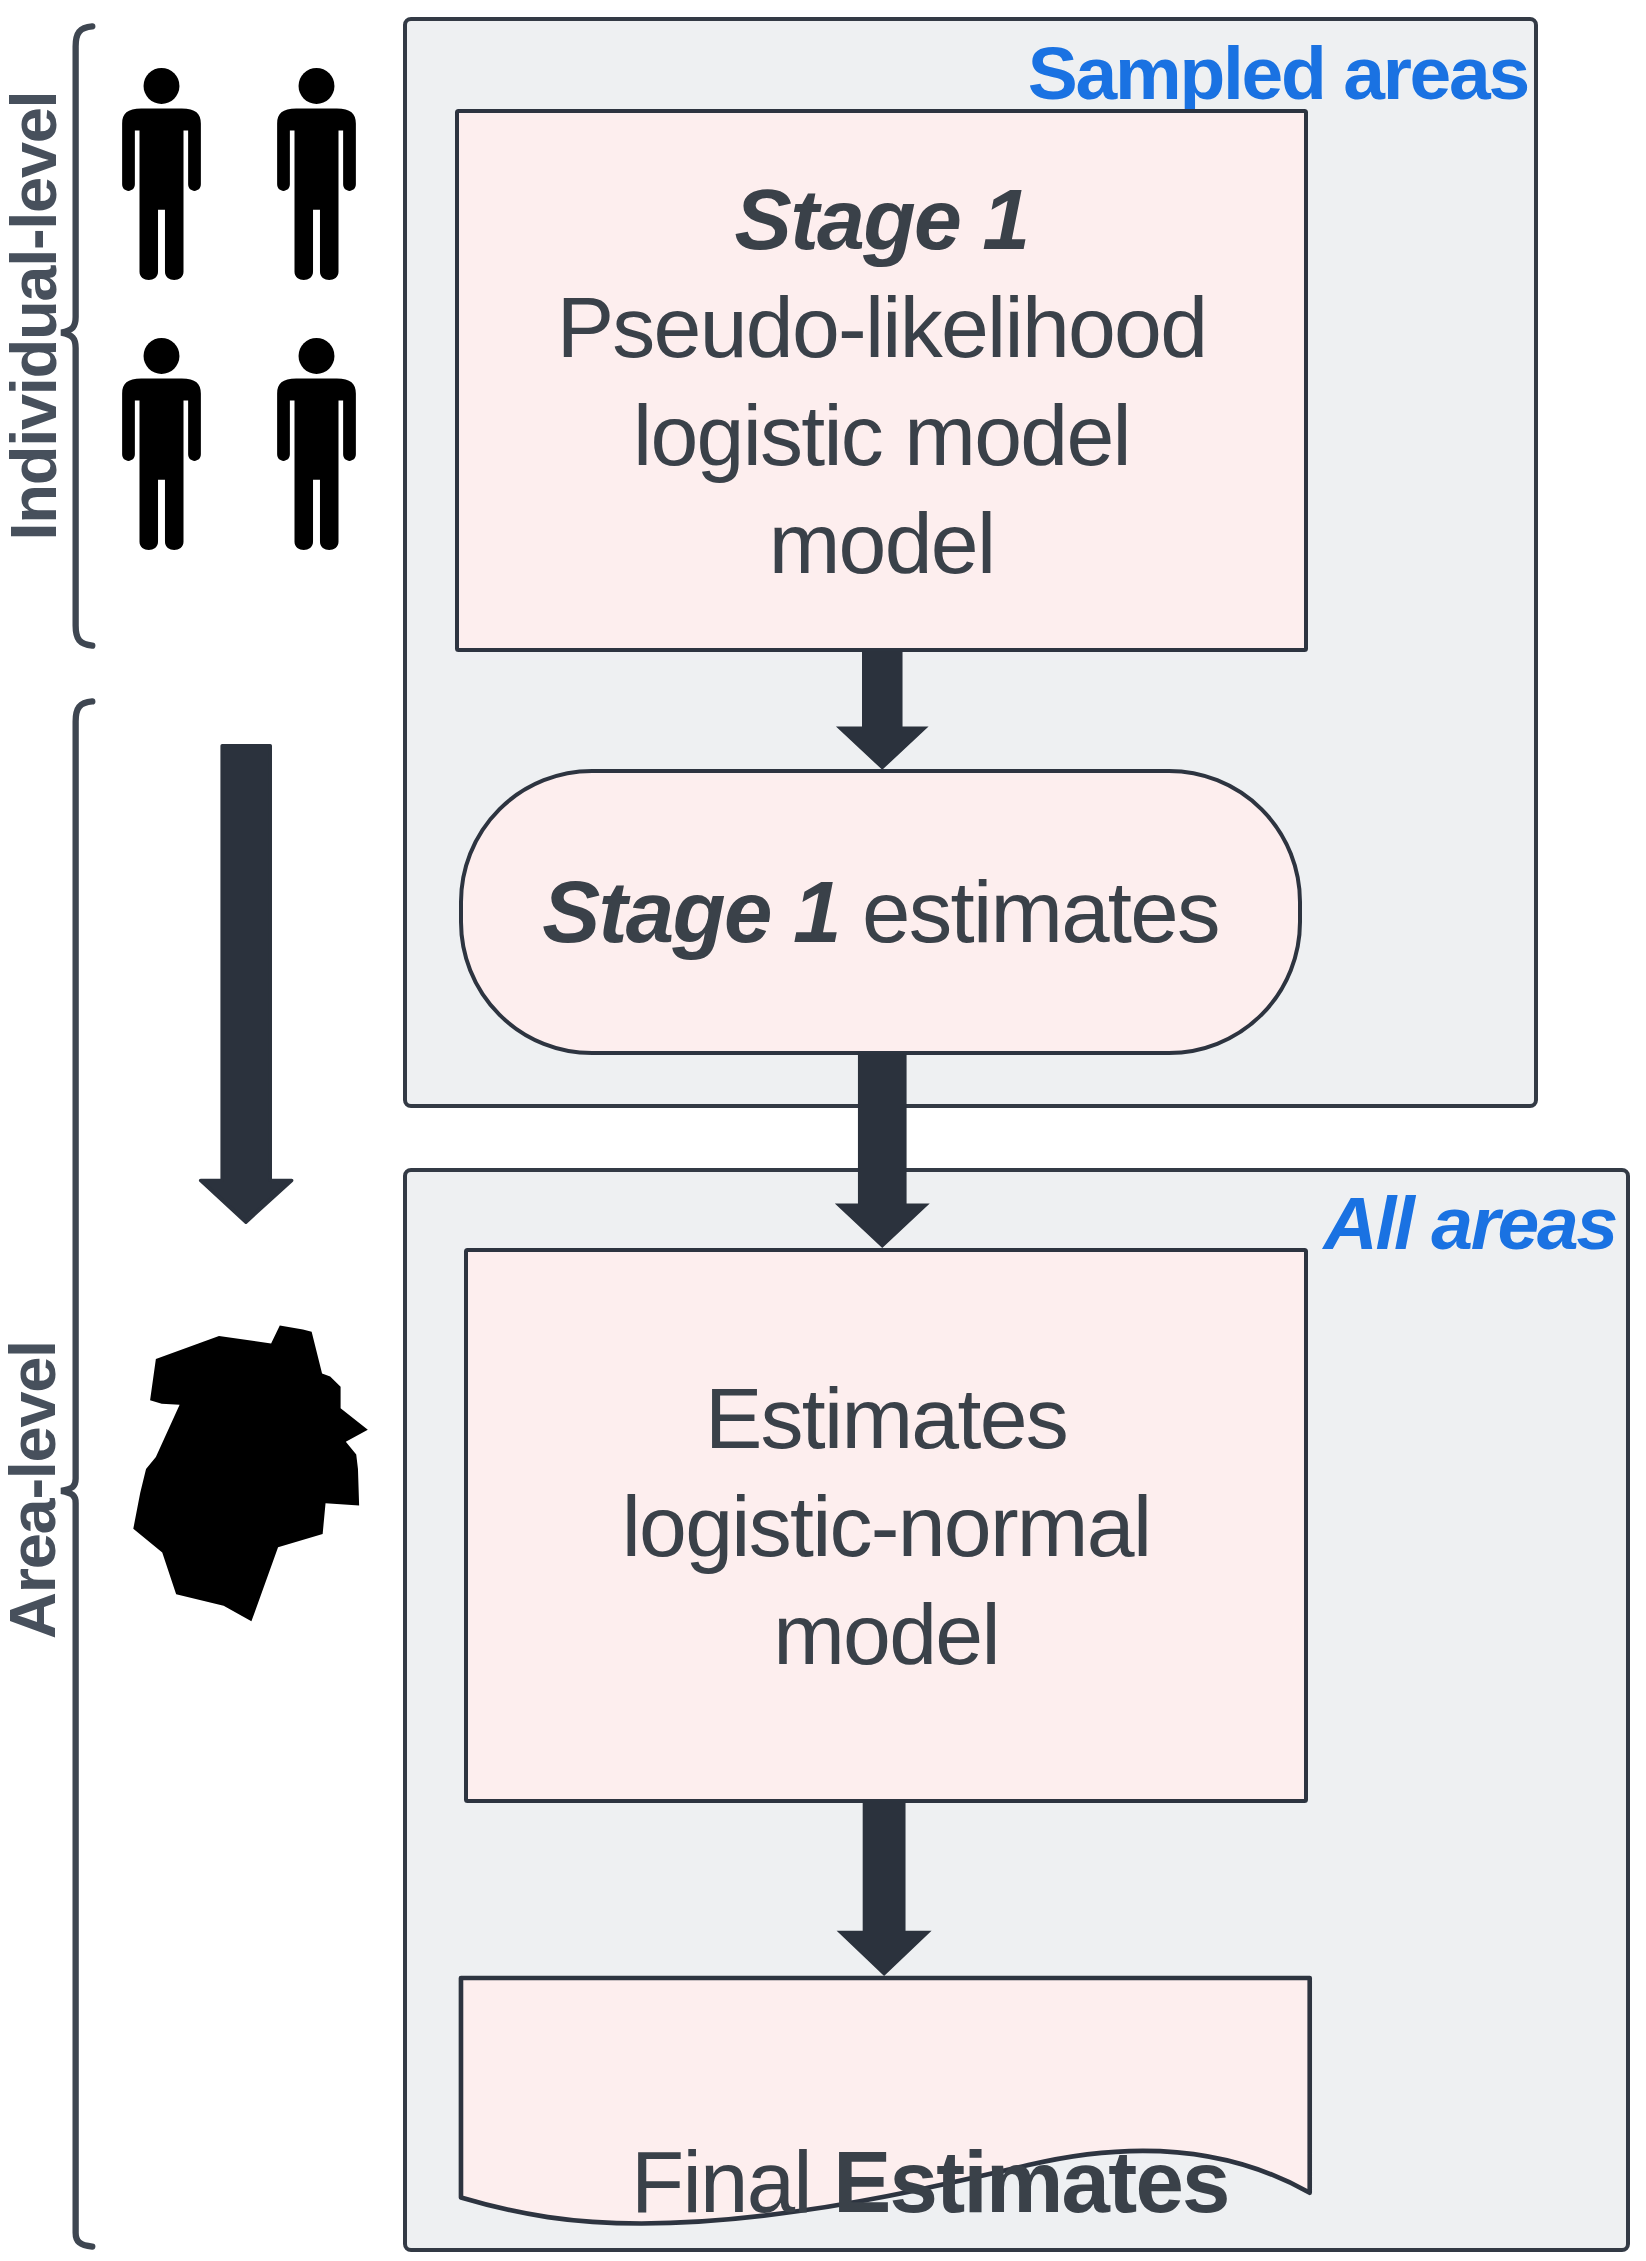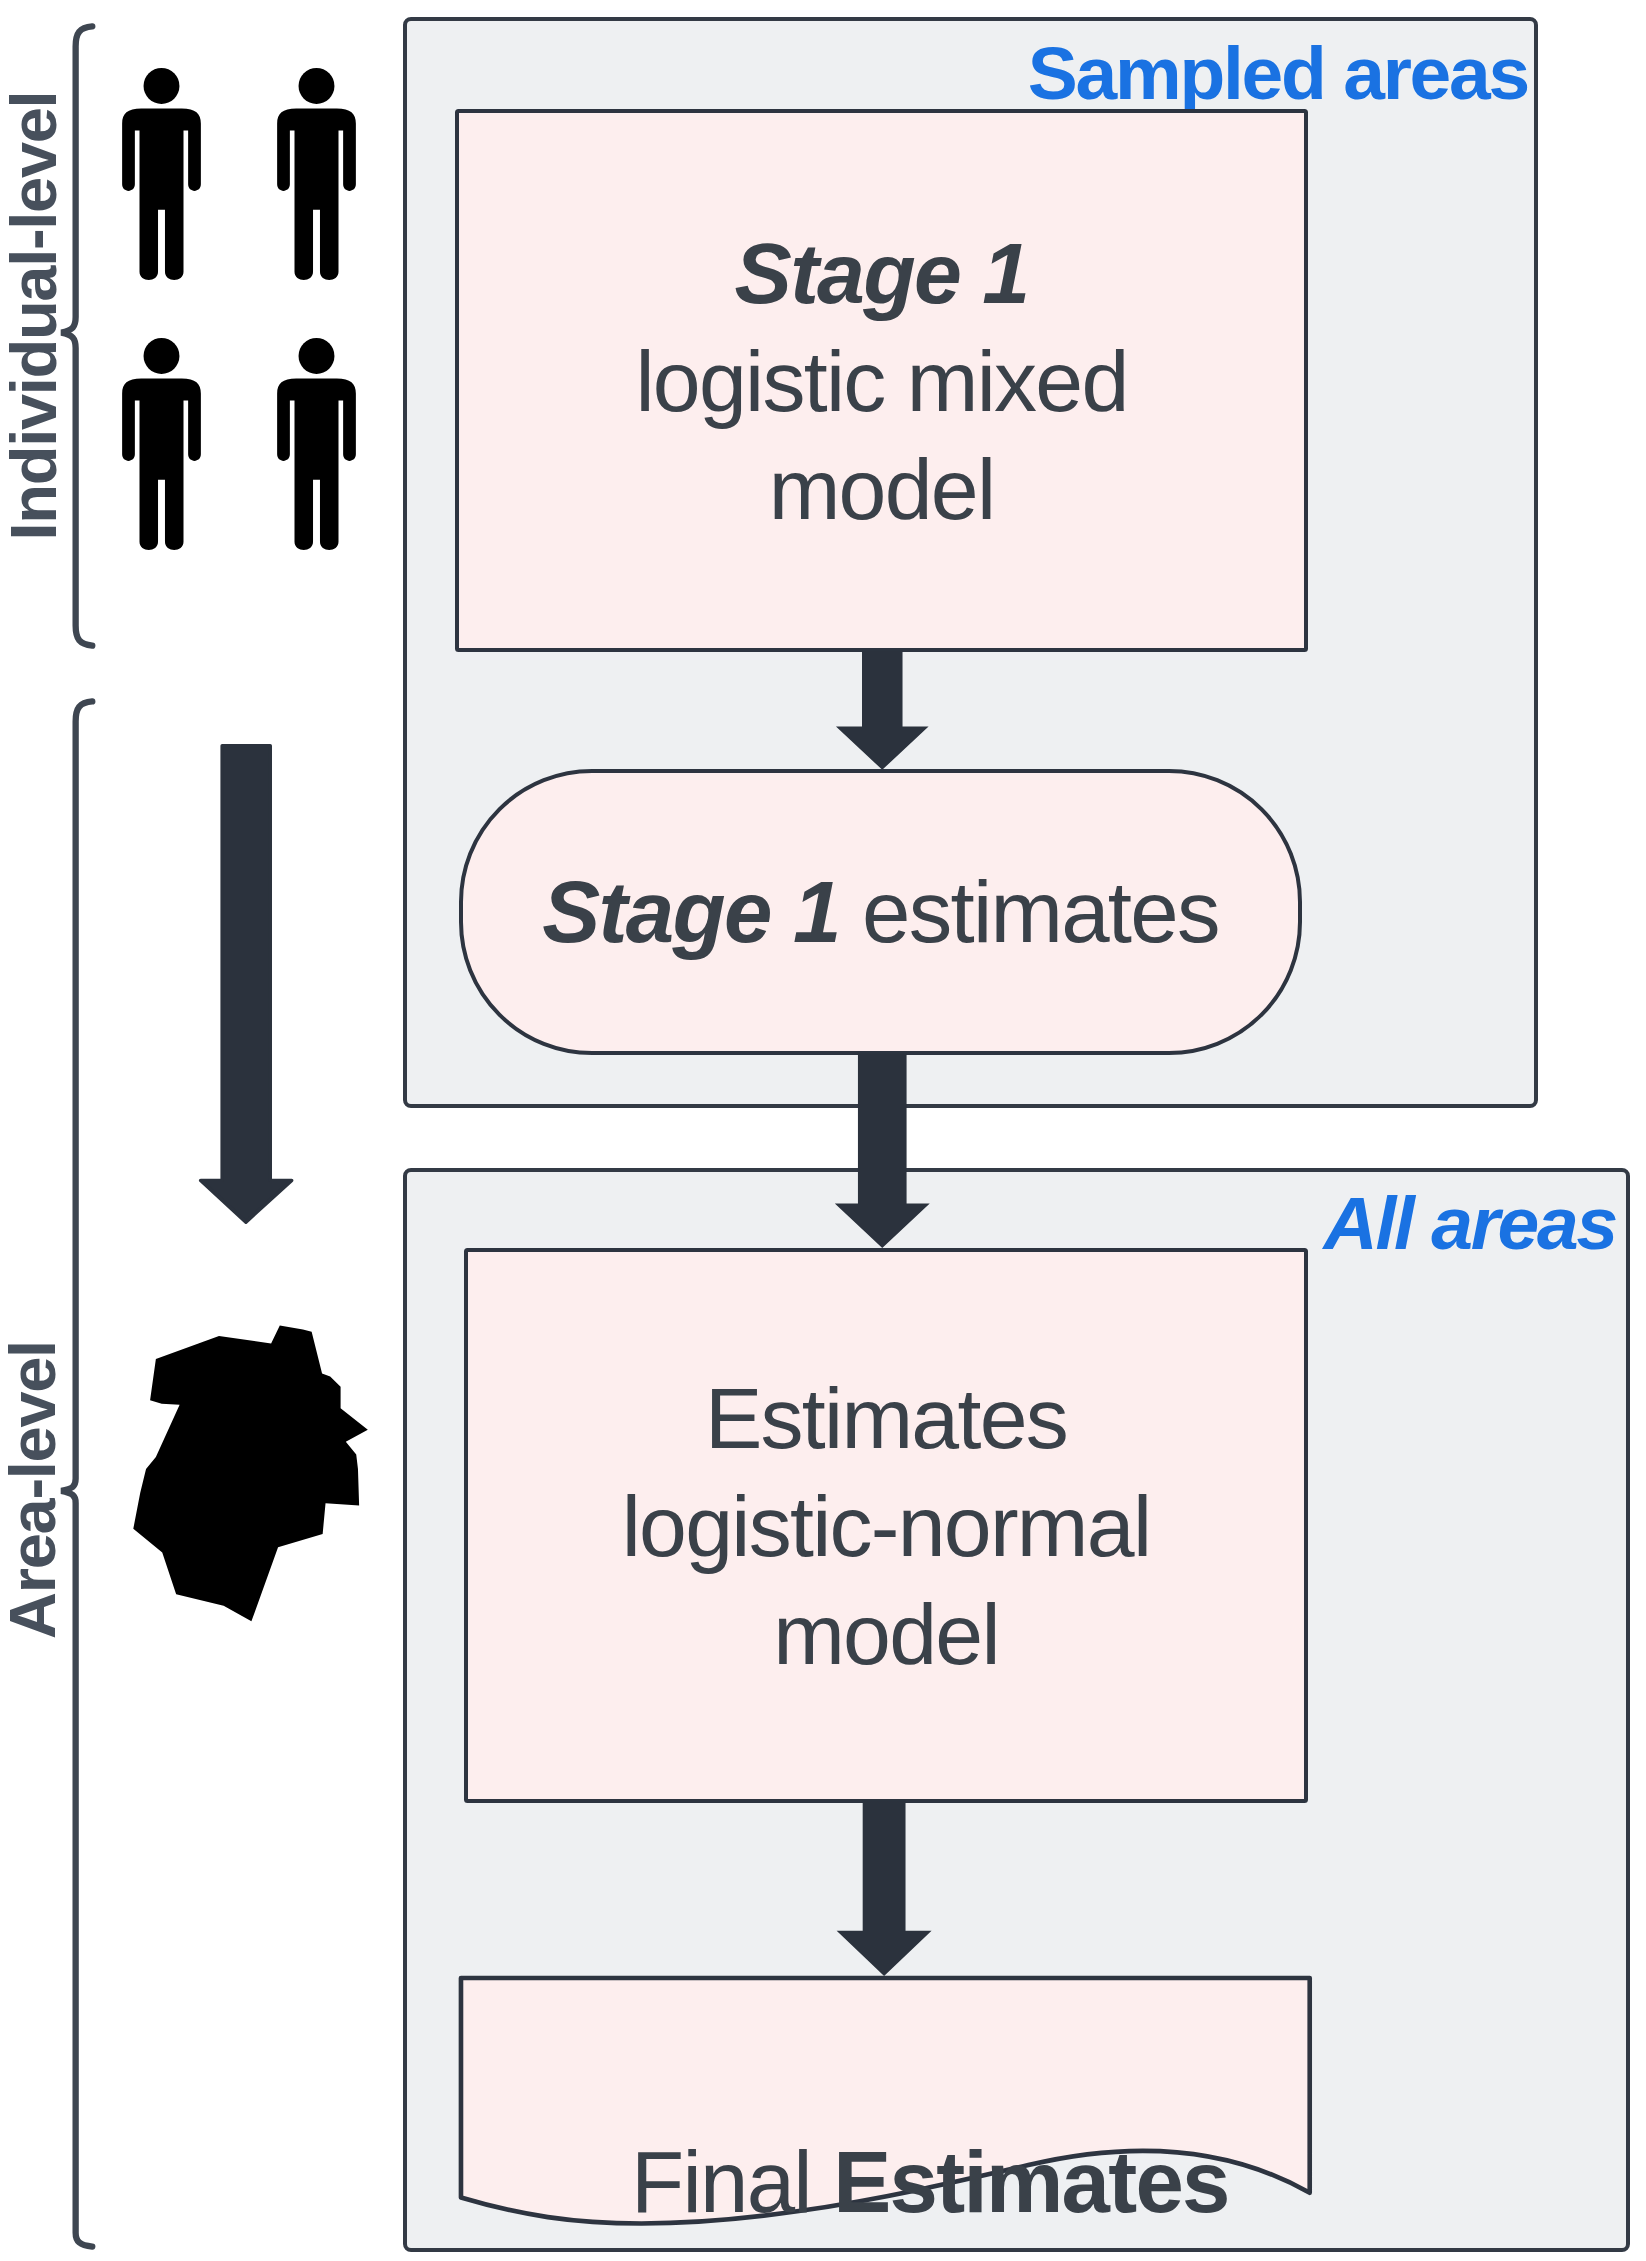--- a/index.html
+++ b/index.html
@@ -84,21 +84,22 @@
   <svg class="abs" style="left:197px;top:741px;" width="99" height="484" viewBox="0 0 170 835">
     <polygon points="43,8 126,8 126,758 163,758 84,830 6,758 43,758" fill="#2b323d" stroke="#2b323d" stroke-width="6" stroke-linejoin="round"></polygon>
   </svg>
 
   <svg class="abs" style="left:130px;top:1322px;" width="244" height="304" viewBox="0 0 420 525">
     <polygon fill="#000000" points="153,24 243,37 258,6 298,13 313,17 331,89 345,94 363,112 363,149 410,186 372,207 390,229 393,254 395,317 337,313 332,366 255,389 209,517 161,490 79,470 55,398 5,357 17,295 27,254 44,233 85,143 54,141 34,135 44,64"></polygon>
   </svg>
 
   <div class="abs node" style="left:455px;top:109px;width:853px;height:543px;border-radius:3.5px;">
     <div class="title">Stage 1</div>
-    <div>logistic mixed</div>
+    <div>Pseudo-likelihood</div>
+    <div>logistic model</div>
     <div>model</div>
   </div>
 
   <svg class="abs" style="left:829px;top:648px;" width="110" height="125" viewBox="0 0 190 215">
     <polygon points="57,4 127,4 127,135 172,135 92,210 12,135 57,135" fill="#2b323d"></polygon>
   </svg>
 
   <div class="abs stadium" style="left:459px;top:769px;width:843px;height:286px;">
     <span class="title">Stage 1</span><span> estimates</span>
   </div>

